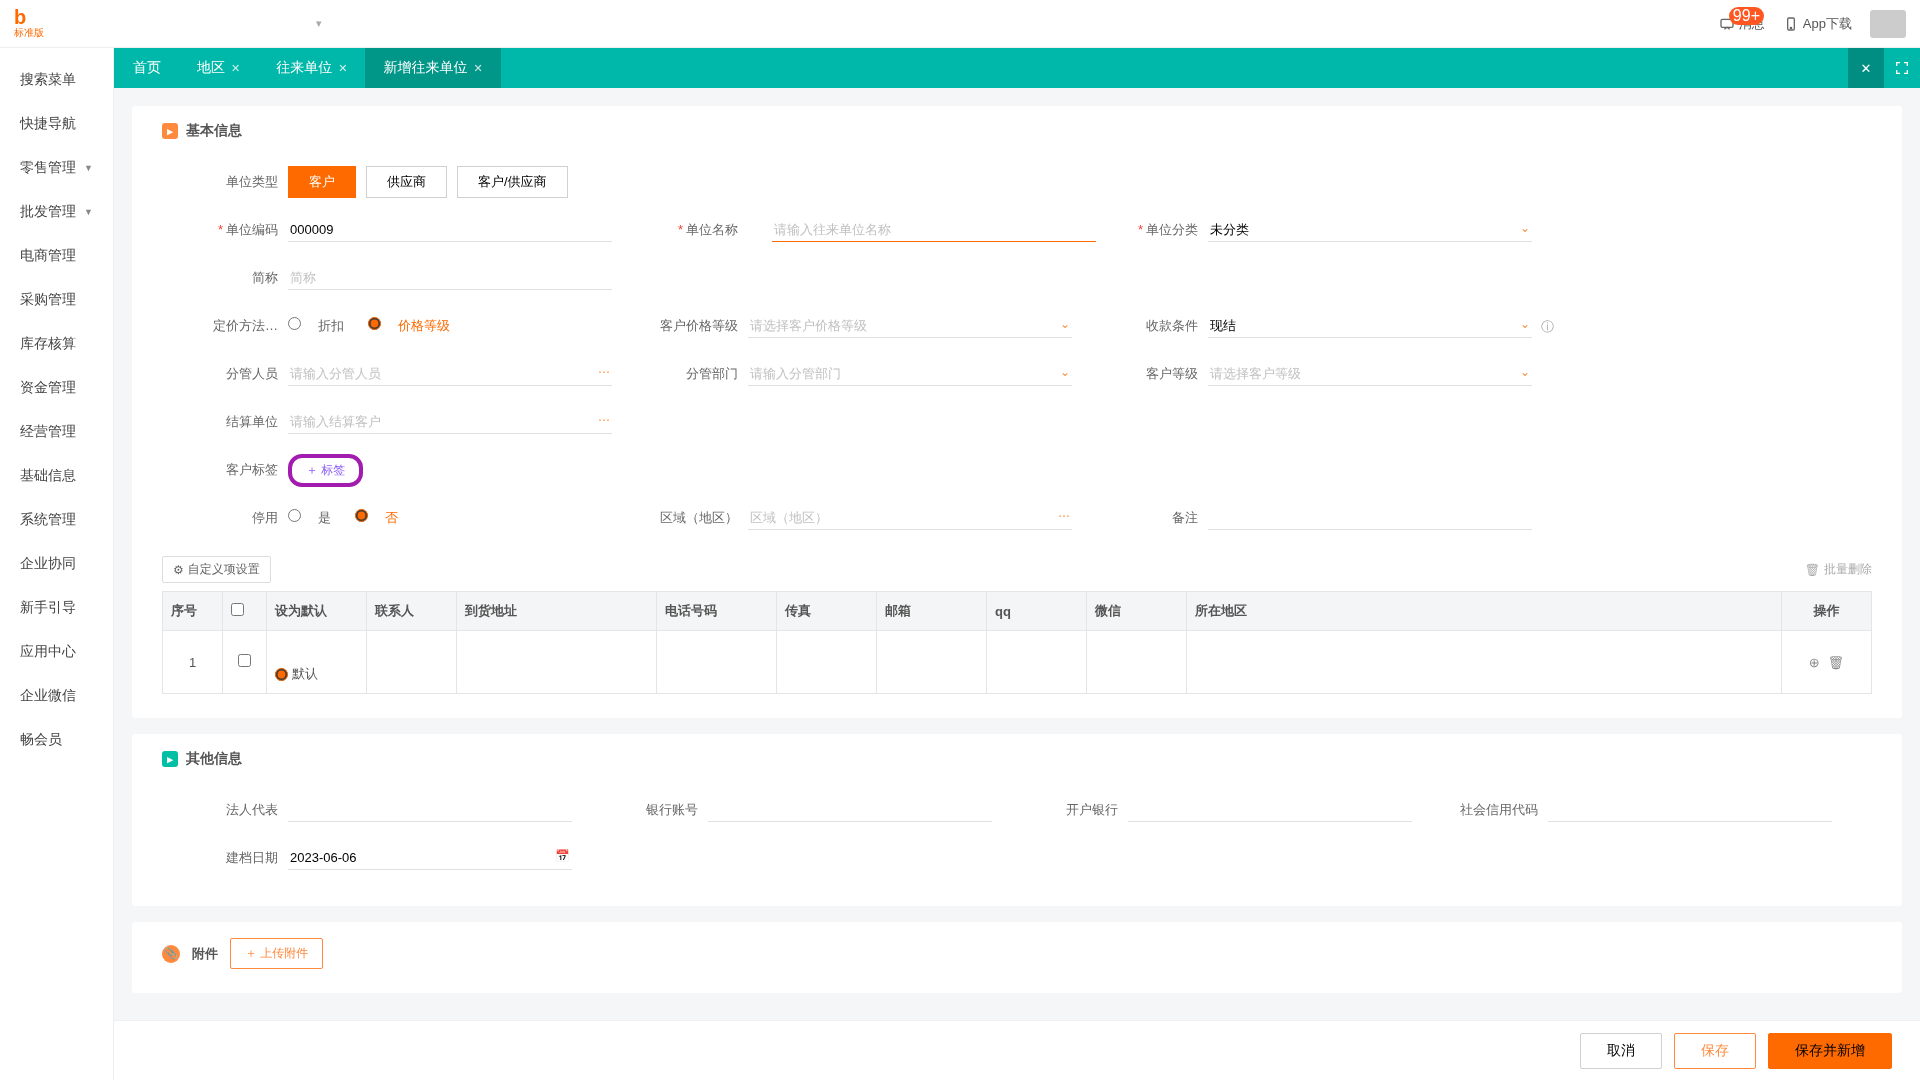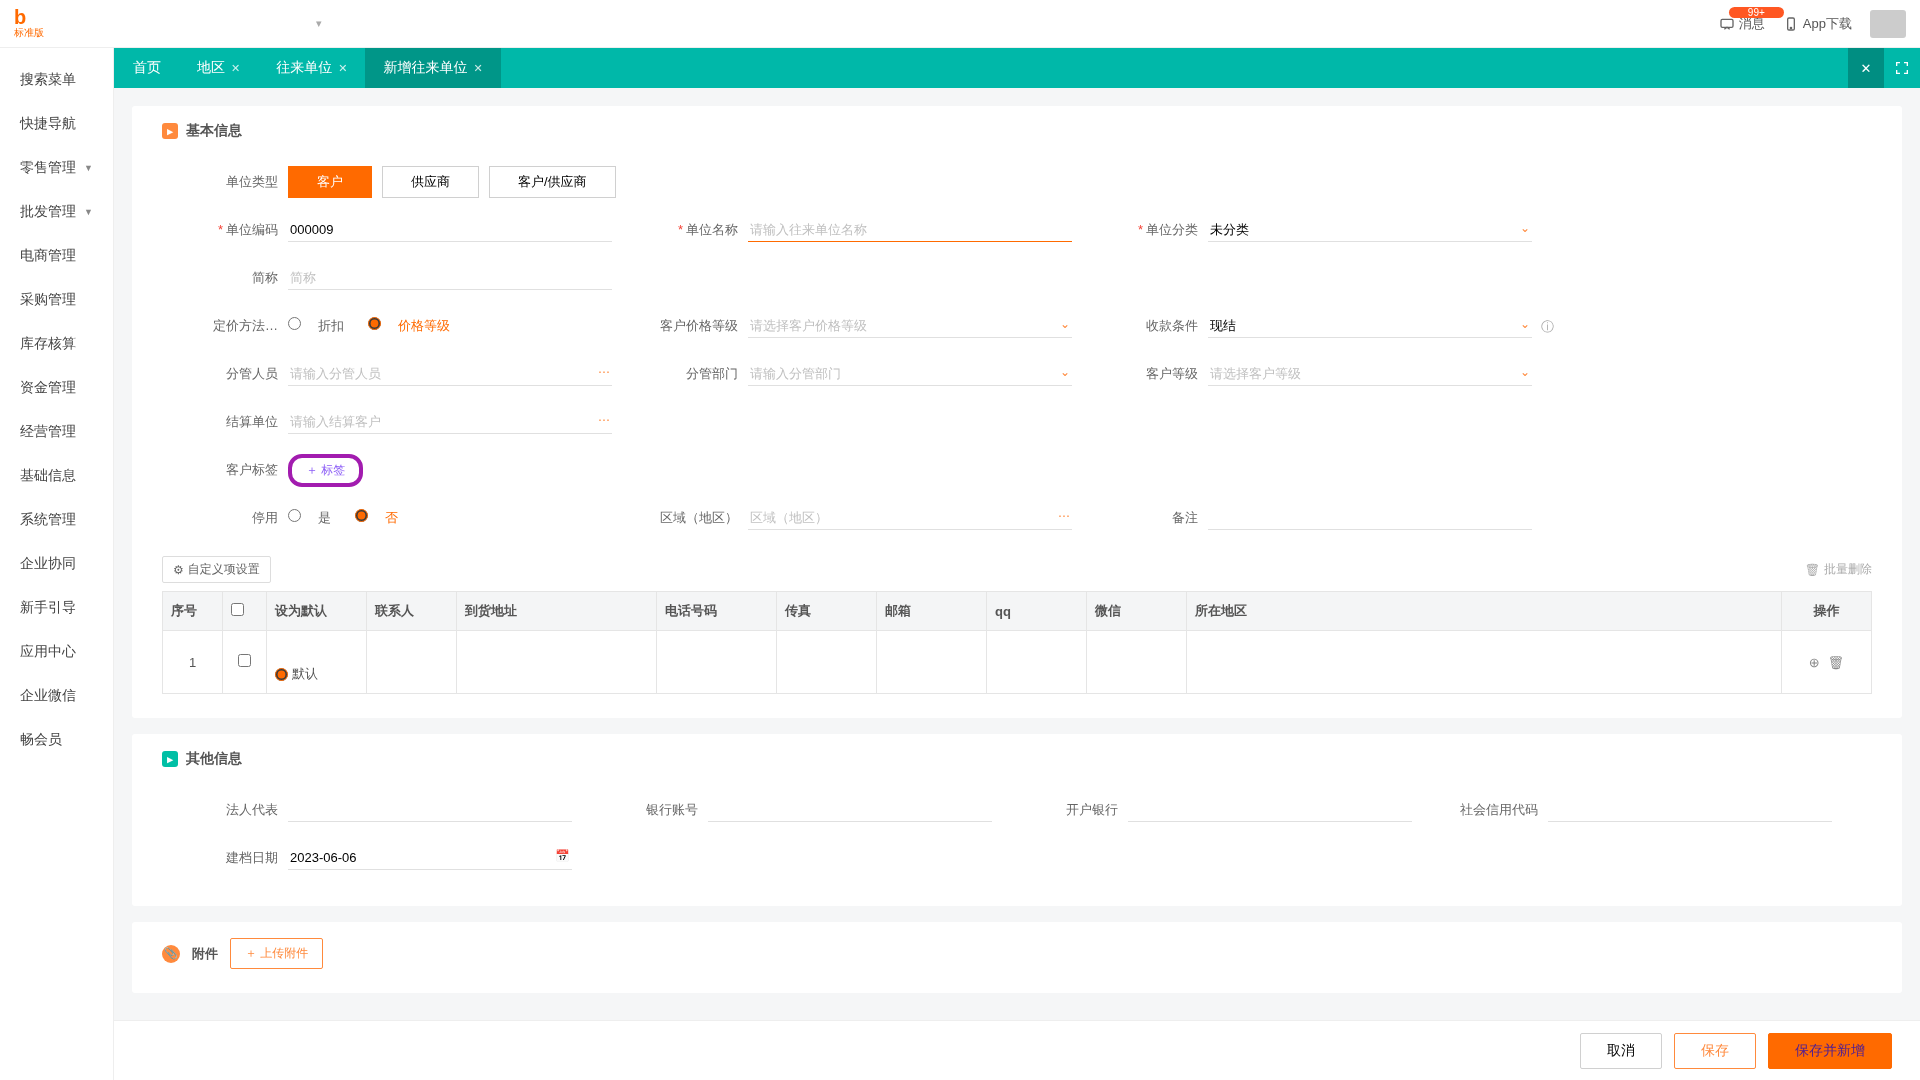--- a/index.html
+++ b/index.html
@@ -6,21 +6,21 @@
 body { background: #fff; font-size: 13px; color: #333; overflow: hidden; width: 1920px; height: 1080px; position: relative; }
 
 .topbar { height: 48px; display: flex; align-items: center; padding: 0 14px; border-bottom: 1px solid #eee; }
 .topbar .logo { width: 92px; height: 44px; display: flex; flex-direction: column; font-size: 10px; color: #ff6a00; justify-content: center; }
 .topbar .logo .b { font-size: 20px; font-weight: bold; line-height: 18px; }
 .orgbox { margin-left: 40px; display: flex; align-items: center; gap: 10px; color: #999; font-size: 13px; }
 .orgbox .chev { font-size: 11px; color: #aaa; }
 .topbar .spacer { flex: 1; }
 .top-right { display: flex; align-items: center; gap: 18px; color: #555; }
 .top-right .item { display: flex; align-items: center; gap: 4px; cursor: pointer; position: relative; }
-.top-right .badge { position: absolute; top: -8px; left: 10px; background: #ff5722; color: #fff; font-size: 10px; padding: 0 19px; border-radius: 10px; }
+.top-right .badge { position: absolute; top: -8px; left: 10px; background: #ff5722; color: #fff; font-size: 16px; padding: 0 4px; border-radius: 10px; }
 .top-right .avatar { width: 36px; height: 28px; background: #ccc; border-radius: 3px; }
 
 .tabbar { height: 40px; background: #00b8a9; display: flex; align-items: center; color: #fff; padding-left: 115px; position: relative; }
 .tabbar .tab { padding: 0 18px; height: 40px; display: flex; align-items: center; gap: 6px; cursor: pointer; font-size: 14px; }
 .tabbar .tab.active { background: #009688; }
 .tabbar .tab .x { font-size: 11px; opacity: .8; }
 .tabbar .rightctl { position: absolute; right: 0; display: flex; }
 .tabbar .rightctl .btn { width: 36px; height: 40px; display: flex; align-items: center; justify-content: center; cursor: pointer; }
 .tabbar .rightctl .btn.dark { background: #008e82; }
 
@@ -37,27 +37,27 @@
 .section-title .ic.teal { background: #00bfa5; }
 
 .form-grid { display: flex; flex-wrap: wrap; gap: 0 40px; padding-left: 30px; }
 .fg { display: flex; align-items: center; min-height: 48px; }
 .fg.w1 { width: 420px; }
 .fg.wfull { width: 100%; }
 .fg .lbl { width: 96px; text-align: right; color: #666; font-size: 13px; padding-right: 10px; flex-shrink: 0; }
 .fg .lbl .star { color: #f44336; margin-right: 3px; }
 .fg .ctl { flex: 1; position: relative; }
 .underline-input { width: 100%; border: none; border-bottom: 1px solid #e0e0e0; padding: 4px 2px; font-size: 13px; outline: none; background: transparent; }
-.underline-input.err { border-bottom-color: #ff6a00; }
+.underline-input.err { border-bottom-color: #ff6a00; margin-left: 24px; }
 .underline-input::placeholder { color: #c0c0c0; }
 .ctl .suffix { position: absolute; right: 2px; top: 3px; color: #ff8a3d; font-size: 12px; cursor: pointer; }
 .ctl .hint { position: absolute; right: -22px; top: 4px; color: #aaa; font-size: 13px; }
 
 .seg { display: flex; gap: 10px; }
-.seg .seg-btn { padding: 6px 28px; border: 1px solid #d0d0d0; background: #fff; cursor: pointer; font-size: 13px; }
+.seg .seg-btn { padding: 6px 20px; border: 1px solid #d0d0d0; background: #fff; cursor: pointer; font-size: 13px; }
 .seg .seg-btn.active { background: #ff6a00; border-color: #ff6a00; color: #fff; }
 
 .radio-row { display: flex; align-items: center; gap: 24px; }
 .radio-row label { display: flex; align-items: flex-start; gap: 17px; color: #666; cursor: pointer; font-size: 13px; }
 .radio-row input[type="radio"] { accent-color: #ff6a00; }
 
 .tagbtn { border: 4px solid #a21caf; color: #8b5cf6; background: #fff; border-radius: 14px; padding: 4px 14px; cursor: pointer; font-size: 12px; }
 
 .tablebox { margin-top: 14px; }
 .tb-toolbar { display: flex; justify-content: space-between; margin-bottom: 8px; }
@@ -66,21 +66,21 @@
 
 table.dt { width: 100%; border-collapse: collapse; border: 1px solid #e5e5e5; table-layout: fixed; }
 table.dt th { background: #f4f5f6; text-align: left; padding: 10px 8px; border: 1px solid #e5e5e5; font-weight: 600; color: #555; font-size: 13px; }
 table.dt td { padding: 10px 8px; border: 1px solid #e5e5e5; text-align: left; color: #555; }
 table.dt .op { text-align: center; }
 table.dt .op .icn { cursor: pointer; color: #888; margin: 0 4px; }
 
 .footer { position: absolute; left: 114px; right: 0; bottom: 0; height: 60px; background: #fff; border-top: 1px solid #eee; display: flex; align-items: center; justify-content: flex-end; padding: 0 28px; gap: 12px; }
 .footer .btn { padding: 8px 26px; border: 1px solid #d0d0d0; background: #fff; cursor: pointer; font-size: 14px; border-radius: 2px; }
 .footer .btn.line-orange { border-color: #ff8a3d; color: #ff8a3d; }
-.footer .btn.orange { background: #ff6a00; border-color: #ff6a00; color: #4c1d95; }
+.footer .btn.orange { background: #ff6a00; border-color: #ff6a00; color: #000000; }
 
 .attach-row { display: flex; align-items: center; gap: 12px; }
 .attach-row .ic { width: 18px; height: 18px; background: #ff8a3d; border-radius: 50%; color: #fff; display: flex; align-items: center; justify-content: center; font-size: 11px; }
 .attach-btn { border: 1px solid #ff8a3d; color: #ff8a3d; background: #fff; padding: 6px 14px; font-size: 12px; cursor: pointer; border-radius: 2px; }
 
 svg.ic16 { width: 16px; height: 16px; }
 </style>
 </head>
 <body>
 

